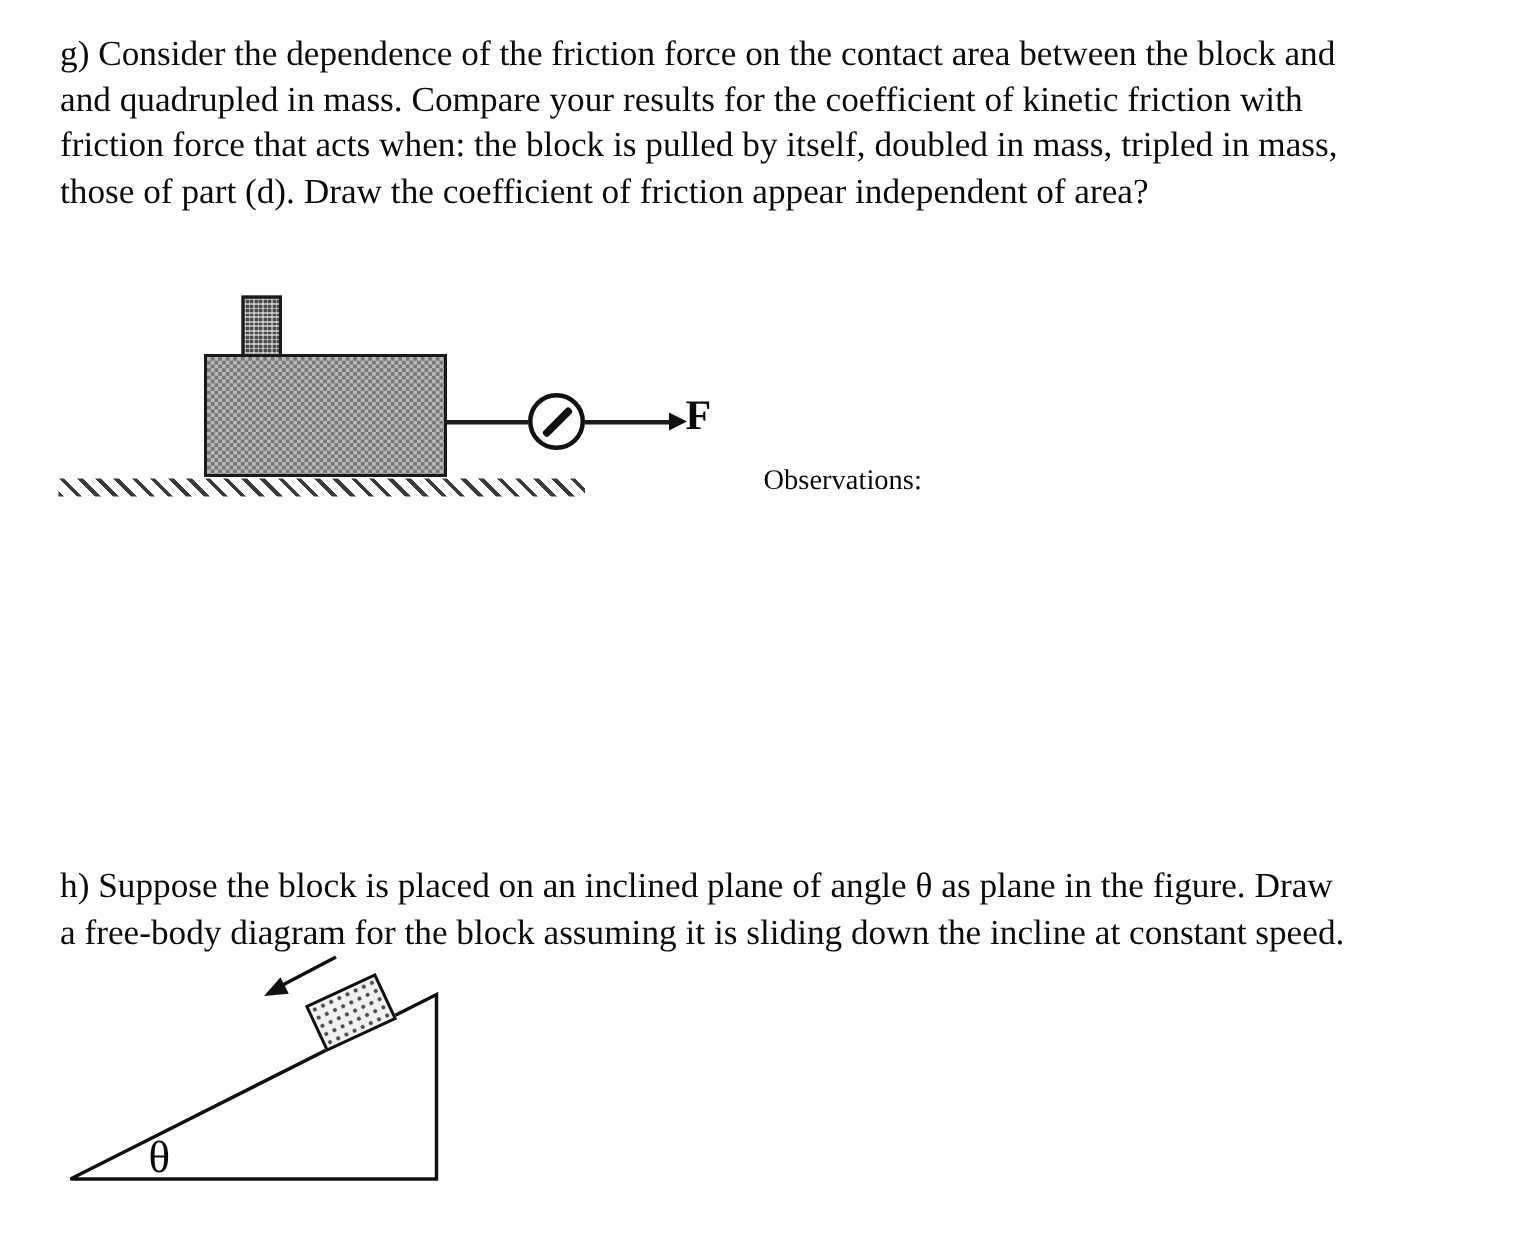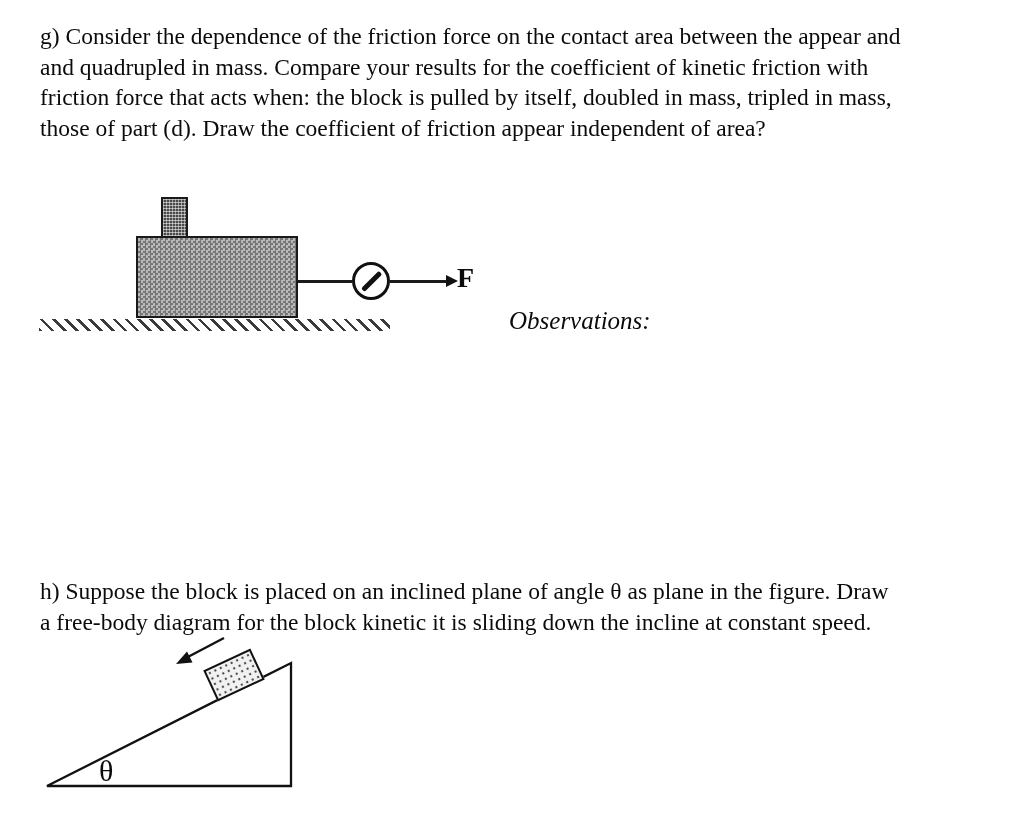--- a/index.html
+++ b/index.html
@@ -89,22 +89,21 @@
   .force-label {
     position: absolute;
     left: 457px; top: 264px;
     font-size: 28px;
     font-weight: bold;
     line-height: 28px;
   }
   .observations-label {
     position: absolute;
     left: 509px; top: 306px;
-    font-size: 25px;
-    font-style: italic;
+    font-size: 19px;
     line-height: 30px;
   }
 
   
   .incline-svg {
     position: absolute;
     left: 30px; top: 630px;
   }
   .incline-block {
     position: absolute;
@@ -117,21 +116,21 @@
     background-size: 6px 6px;
     transform: rotate(-25deg);
   }
 </style>
 </head>
 <body>
 
 <div id="page">
 
   <div class="para" style="top: 21px;">
-    <div class="line">g) Consider the dependence of the friction force on the contact area between the appear and</div>
+    <div class="line">g) Consider the dependence of the friction force on the contact area between the block and</div>
     <div class="line">and quadrupled in mass. Compare your results for the coefficient of kinetic friction with</div>
     <div class="line">friction force that acts when: the block is pulled by itself, doubled in mass, tripled in mass,</div>
     <div class="line">those of part (d). Draw the coefficient of friction appear independent of area?</div>
   </div>
 
   <div>
     <div class="stacked-block"></div>
     <div class="main-block"></div>
     <div class="ground"></div>
     <div class="hline pull-line"></div>
@@ -140,21 +139,21 @@
     </div>
     <div class="hline force-line"></div>
     <div class="force-arrowhead"></div>
     <div class="force-label">F</div>
   </div>
 
   <div class="observations-label">Observations:</div>
 
   <div class="para" style="top: 576px;">
     <div class="line">h) Suppose the block is placed on an inclined plane of angle θ as plane in the figure. Draw</div>
-    <div class="line">a free-body diagram for the block kinetic it is sliding down the incline at constant speed.</div>
+    <div class="line">a free-body diagram for the block assuming it is sliding down the incline at constant speed.</div>
   </div>
 
   <svg class="incline-svg" width="285" height="170" viewBox="0 0 285 170">
     <polygon points="17,156 261,156 261,33" fill="none" stroke="#111111" stroke-width="2.3"></polygon>
     <line x1="194" y1="8" x2="154" y2="29" stroke="#111111" stroke-width="2.4"></line>
     <polygon points="146,34 157,21.5 162.5,32.5" fill="#111111"></polygon>
     <text x="69" y="151" font-size="30" font-family="Liberation Serif, DejaVu Serif, serif" fill="#0b0b0b">θ</text>
   </svg>
   <div class="incline-block"></div>
 

